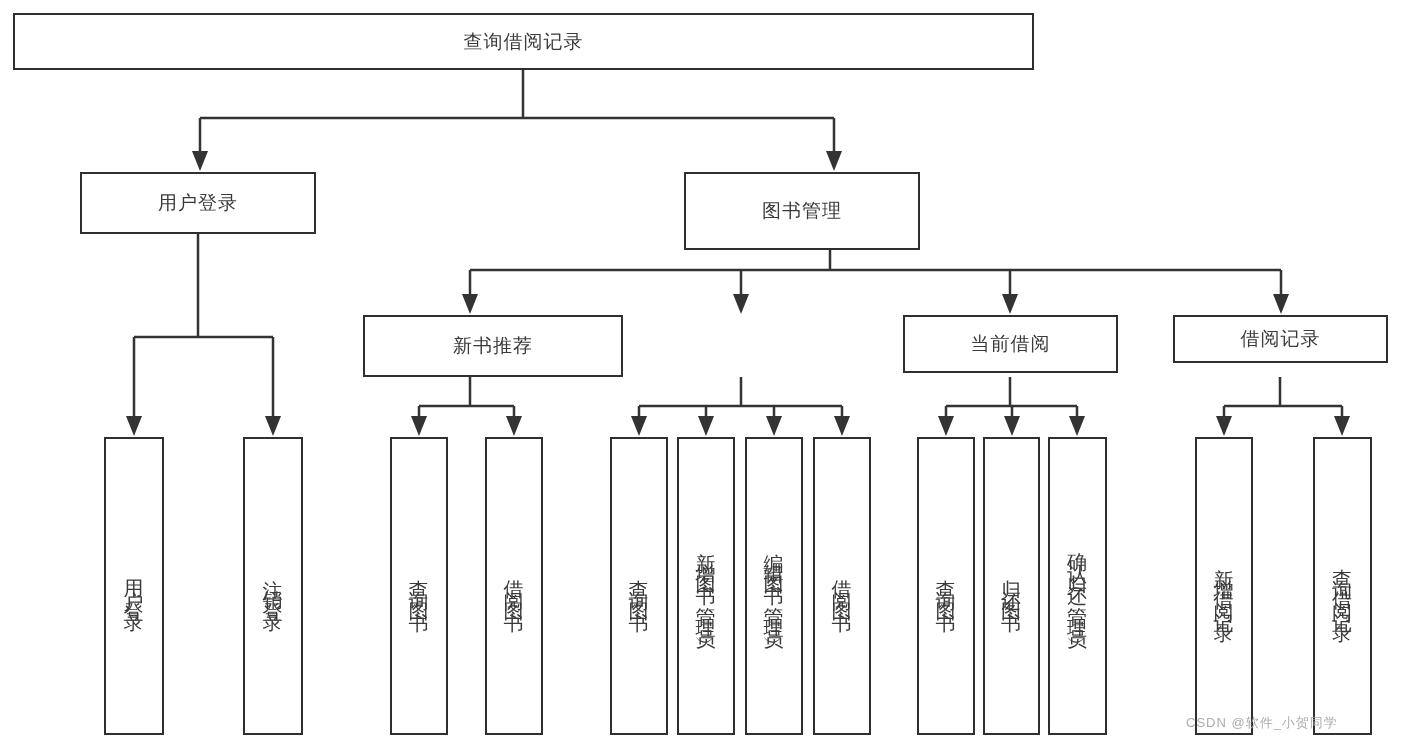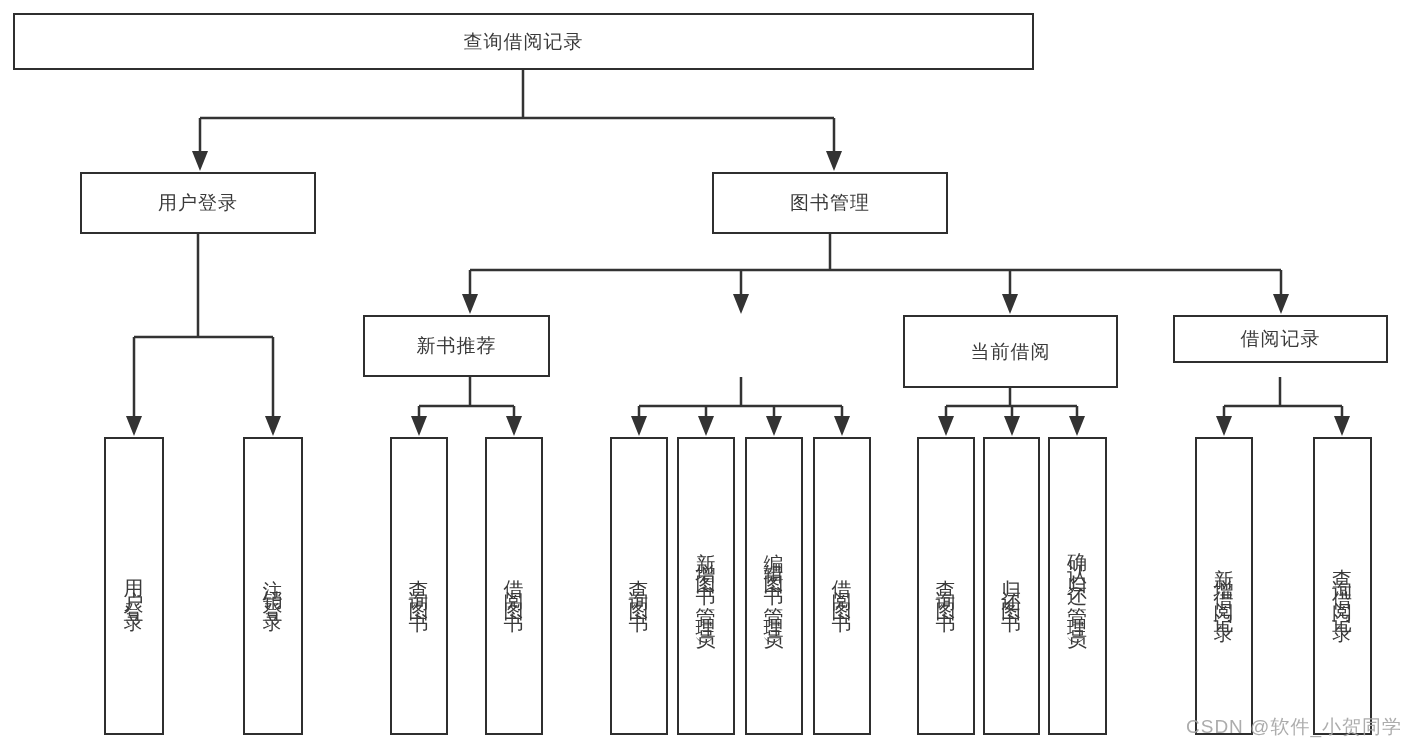--- a/index.html
+++ b/index.html
@@ -41,21 +41,21 @@
     writing-mode: vertical-rl;
     text-orientation: mixed;
     font-size: 20px;
     letter-spacing: 11px;
     line-height: 1;
   }
   .watermark {
     position: absolute;
     left: 1186px;
     top: 714px;
-    font-size: 19px;
+    font-size: 13px;
     color: rgba(165,165,165,0.92);
     letter-spacing: 1px;
     white-space: nowrap;
     z-index: 5;
   }
 </style>
 </head>
 <body>
 
 <div id="canvas">
@@ -89,24 +89,24 @@
       <polygon points="1012,436 1004,416 1020,416"></polygon>
       <polygon points="1077,436 1069,416 1085,416"></polygon>
       <polygon points="1224,436 1216,416 1232,416"></polygon>
       <polygon points="1342,436 1334,416 1350,416"></polygon>
     </g>
   </svg>
 
   <div class="box h-box" style="left:13px; top:13px; width:1021px; height:57px;">查询借阅记录</div>
 
   <div class="box h-box" style="left:80px; top:172px; width:236px; height:62px;">用户登录</div>
-  <div class="box h-box" style="left:712px; top:172px; width:236px; height:62px;">图书管理</div>
+  <div class="box h-box" style="left:684px; top:172px; width:236px; height:78px;">图书管理</div>
 
-  <div class="box h-box" style="left:363px; top:315px; width:187px; height:62px;">新书推荐</div>
-  <div class="box h-box" style="left:903px; top:315px; width:215px; height:73px;">当前借阅</div>
+  <div class="box h-box" style="left:363px; top:315px; width:260px; height:62px;">新书推荐</div>
+  <div class="box h-box" style="left:903px; top:315px; width:215px; height:58px;">当前借阅</div>
   <div class="box h-box" style="left:1173px; top:315px; width:215px; height:48px;">借阅记录</div>
 
   <div class="box v-box" style="left:104px; top:437px; width:60px; height:298px;">用户登录</div>
   <div class="box v-box" style="left:243px; top:437px; width:60px; height:298px;">注销登录</div>
 
   <div class="box v-box" style="left:390px; top:437px; width:58px; height:298px;">查询图书</div>
   <div class="box v-box" style="left:485px; top:437px; width:58px; height:298px;">借阅图书</div>
 
   <div class="box v-box" style="left:610px; top:437px; width:58px; height:298px;">查询图书</div>
   <div class="box v-box" style="left:677px; top:437px; width:58px; height:298px;">新增图书（管理员）</div>

